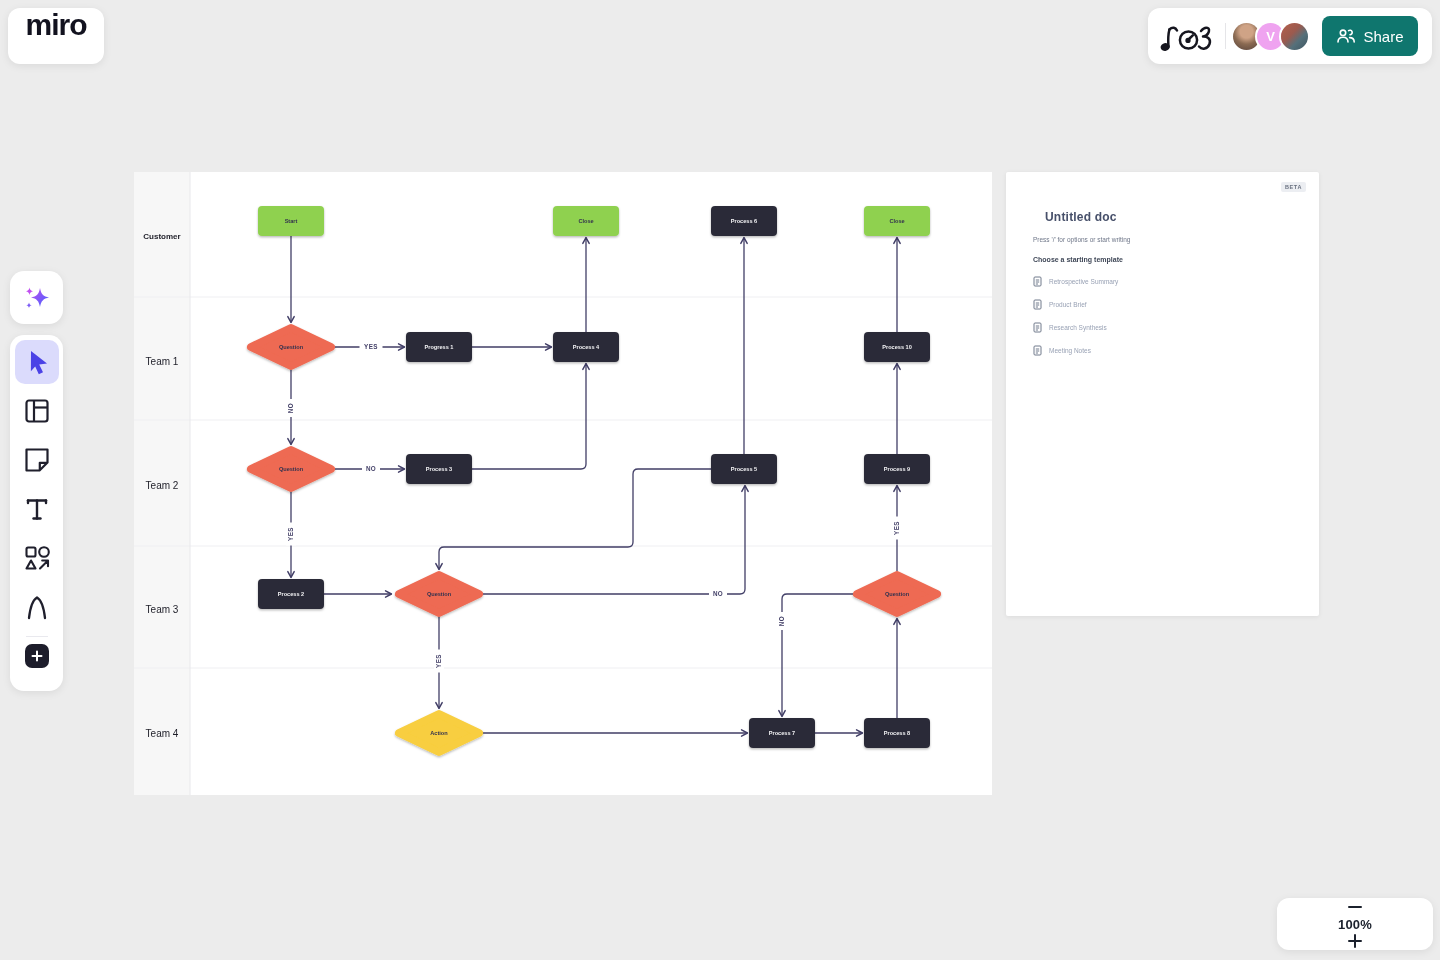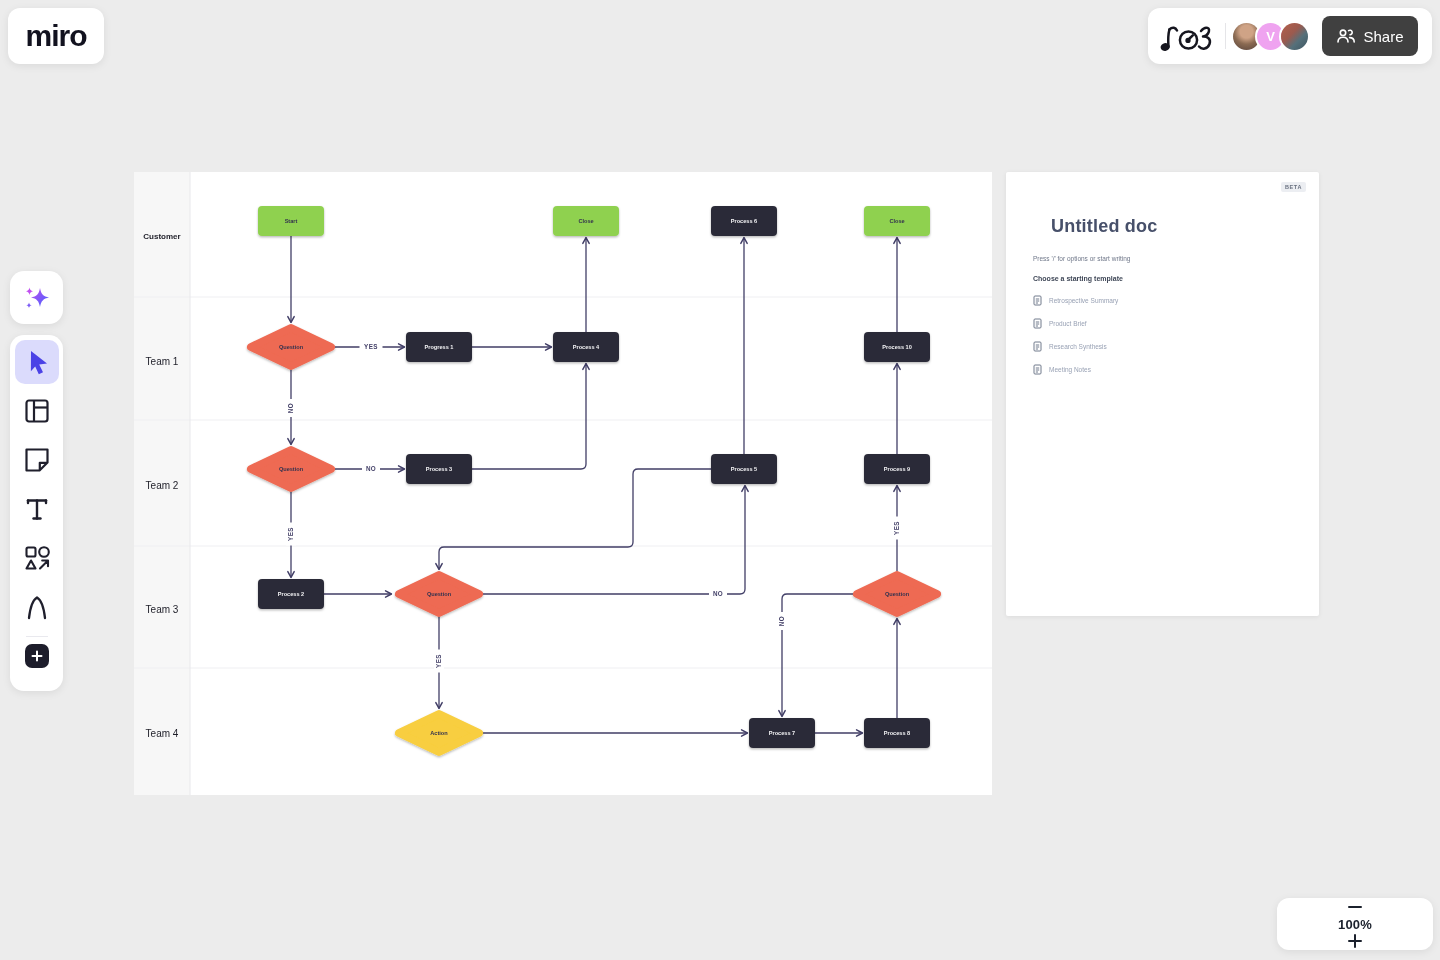--- a/index.html
+++ b/index.html
@@ -1,20 +1,20 @@
 <!DOCTYPE html>
 <html><head>
 <meta charset="utf-8">
 <style>
   html,body{margin:0;padding:0;width:1440px;height:960px;overflow:hidden;}
   body{background:#ECECEC;font-family:"Liberation Sans",sans-serif;position:relative;}
   .card{position:absolute;background:#fff;border-radius:12px;box-shadow:0 2px 8px rgba(0,0,0,.08);}
 
   
-  .logo-card{left:8px;top:8px;width:96px;height:56px;display:flex;align-items:center;justify-content:center;}
+  .logo-card{left:8px;top:8px;width:96px;height:56px;display:flex;align-items:flex-start;justify-content:center;}
   .logo-card span{font-size:30px;font-weight:800;letter-spacing:-1px;color:#12121f;}
 
   
   .topbar{left:1148px;top:8px;width:284px;height:56px;display:flex;align-items:center;box-sizing:border-box;padding:0 14px 0 10px;}
   .doodle{display:flex;align-items:center;}
   .tb-divider{width:1px;height:26px;background:#e5e5e8;margin:0 7px 0 9px;}
   .avatars{display:flex;align-items:center;}
   .avatar{width:27px;height:27px;border-radius:50%;box-shadow:0 0 0 2px #fff;}
   .avatar + .avatar{margin-left:-3px;}
   .av1{background:radial-gradient(circle at 50% 32%,#cfa386 28%,#8a6a52 55%,#54413a 100%);}
@@ -29,21 +29,21 @@
   .tool.selected{background:#dbdbfc;}
   .tool-divider{width:22px;height:1px;background:#e9e9ee;margin:2px 0 7px;}
   .plus-btn{width:24px;height:24px;border-radius:7px;background:#1d1d2b;display:flex;align-items:center;justify-content:center;border:none;cursor:pointer;}
 
   
   #board-svg{position:absolute;left:134px;top:172px;background:#fff;}
 
   
   .panel{left:1006px;top:172px;width:313px;height:444px;background:#fff;border-radius:2px;box-shadow:0 1px 5px rgba(0,0,0,.07);position:absolute;box-sizing:border-box;padding:26px 14px 0 27px;}
   .beta{position:absolute;top:10px;right:13px;background:#eceef2;color:#68707f;font-size:5.5px;font-weight:700;letter-spacing:.6px;padding:2px 4px;border-radius:2px;}
-  .panel h1{margin:18px;font-size:18px;font-weight:700;color:#47506a;letter-spacing:.2px;}
+  .panel h1{margin:12px;font-size:12px;font-weight:700;color:#47506a;letter-spacing:.2px;}
   .panel .hint{margin:8px 0 0;font-size:6.5px;color:#6f7789;}
   .panel h2{margin:13px 0 0;font-size:7px;font-weight:700;color:#3f4757;}
   .tpl{display:flex;align-items:center;gap:7px;margin-top:12px;color:#98a1b4;font-size:6.5px;cursor:pointer;}
   .tpl:first-of-type{margin-top:13px;}
 
   
   .zoomctl{left:1277px;top:898px;width:156px;height:52px;display:flex;align-items:center;justify-content:space-between;box-sizing:border-box;padding:0 16px;flex-direction:column;}
   .zbtn{border:none;background:transparent;width:28px;height:28px;display:flex;align-items:center;justify-content:center;cursor:pointer;padding:0;}
   .zlevel{font-size:13px;font-weight:700;color:#1b212d;letter-spacing:.2px;}
 </style>
@@ -69,21 +69,21 @@
     </svg>
   </div>
   <div class="tb-divider"></div>
   <div class="avatars">
     <div class="avatar av1"></div>
     <div class="avatar av2" style="background:#EFA3F0;">
       <span>V</span>
     </div>
     <div class="avatar av3"></div>
   </div>
-  <button class="share-btn" style="background:#404040;">
+  <button class="share-btn" style="background:#0f766e;">
     <span style="display:flex;">
       <svg width="20" height="16" viewBox="0 0 20 16" fill="none" stroke="#fff" stroke-width="1.6" stroke-linecap="round">
         <circle cx="7" cy="4.8" r="2.7"></circle>
         <path d="M2 14 C2 10.8 4.2 9.2 7 9.2 C9.8 9.2 12 10.8 12 14"></path>
         <path d="M12.6 2.6 a2.3 2.3 0 1 1 1.4 4.2"></path>
         <path d="M13.6 9.6 C16.2 9.6 18.2 11.2 18.2 14"></path>
       </svg>
     </span>
     <span>Share</span>
   </button>

